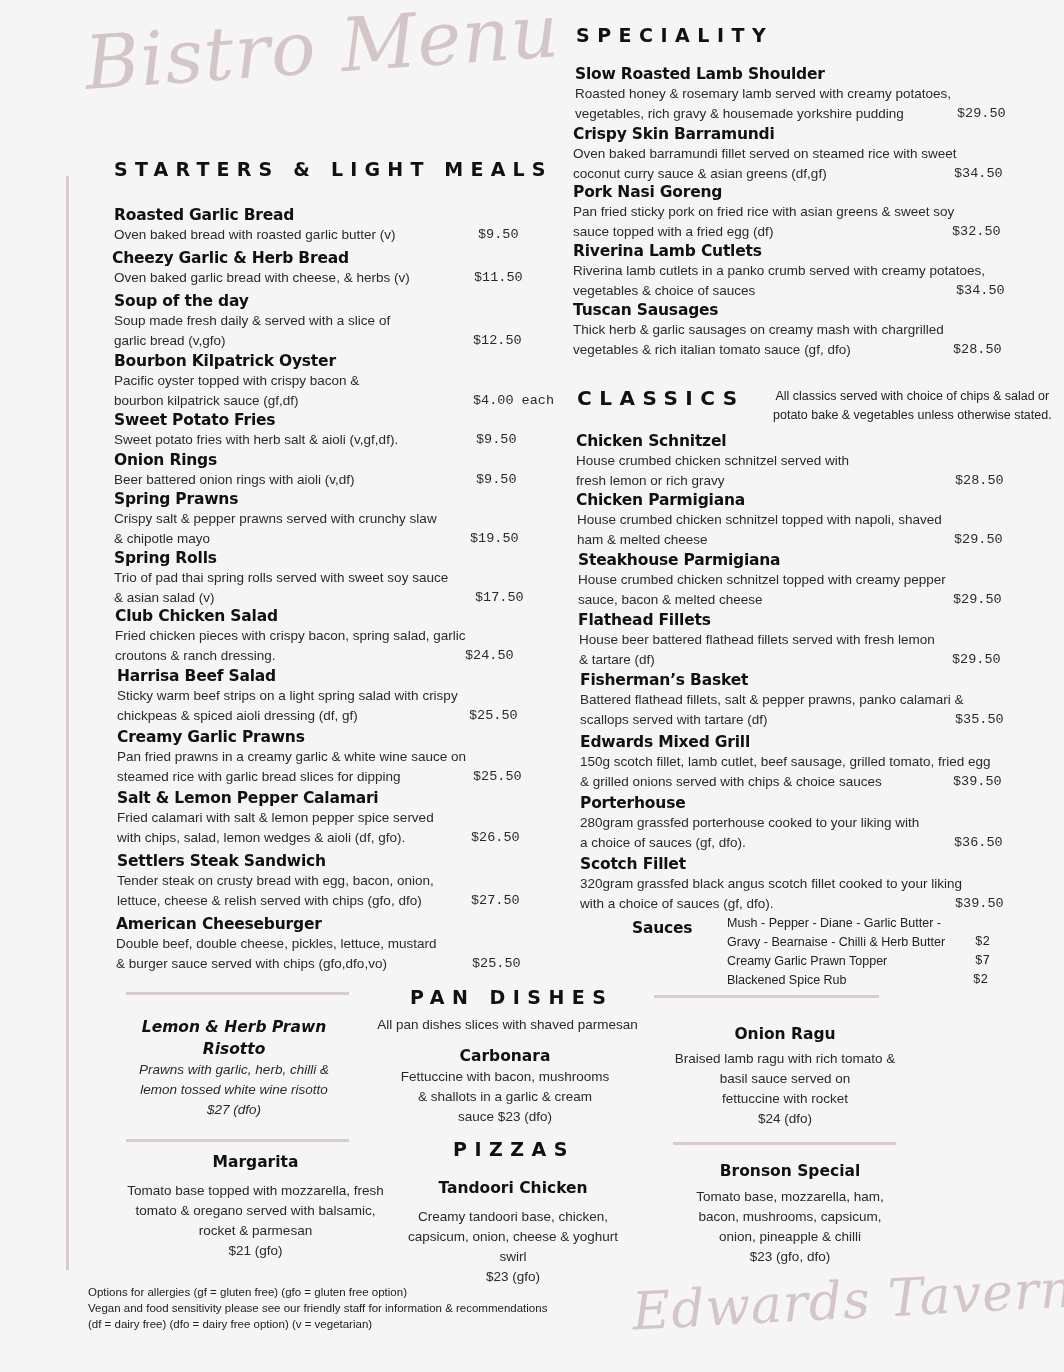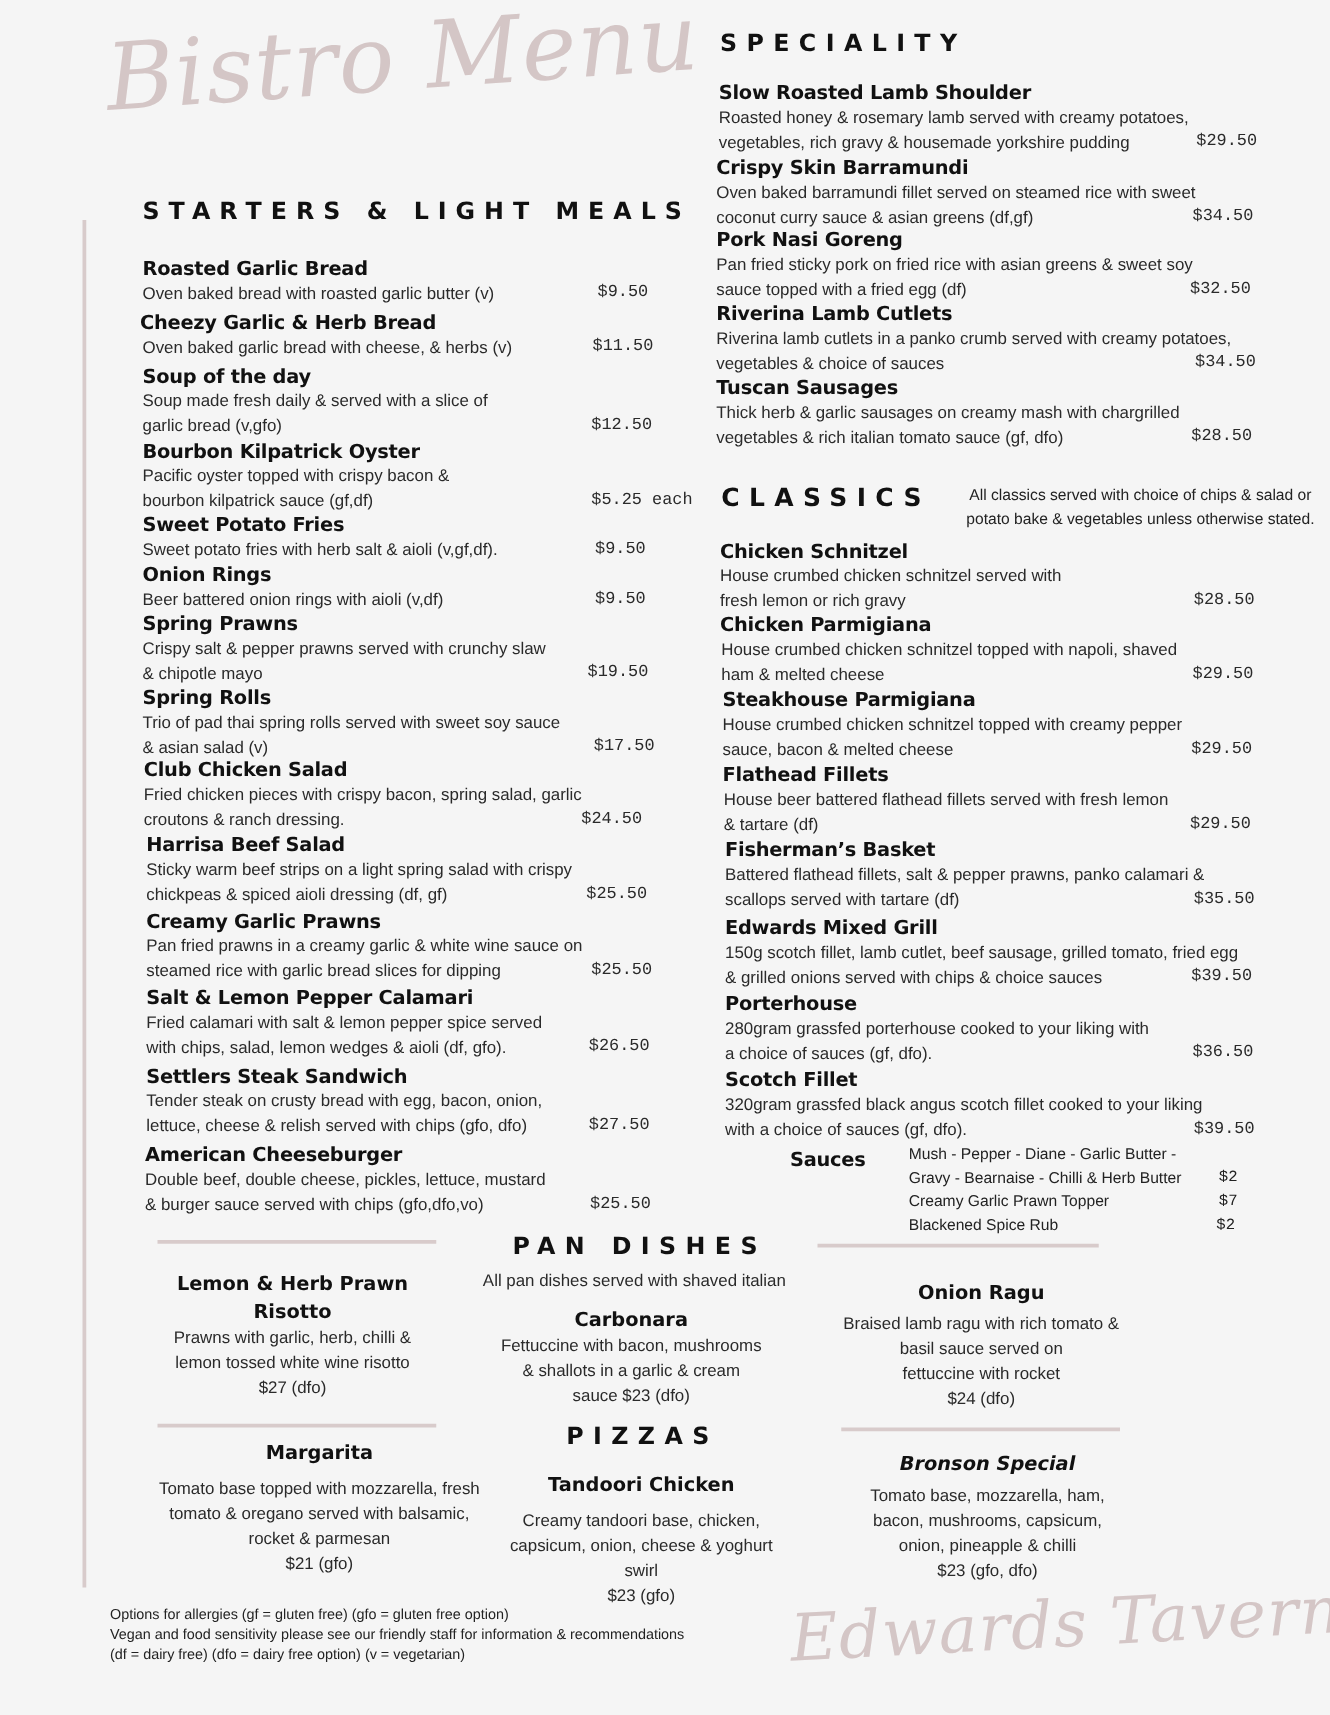--- a/index.html
+++ b/index.html
@@ -61,21 +61,21 @@
     <div class="item-line" style="left:2px"><span>Oven baked garlic bread with cheese, &amp; herbs (v)</span><span class="price" style="left:360px">$11.50</span></div>
   </div>
   <div class="item" style="left:114px; top:291px;">
     <div class="item-name">Soup of the day</div>
     <div class="item-line">Soup made fresh daily &amp; served with a slice of</div>
     <div class="item-line"><span>garlic bread (v,gfo)</span><span class="price" style="left:359px">$12.50</span></div>
   </div>
   <div class="item" style="left:114px; top:351px;">
     <div class="item-name">Bourbon Kilpatrick Oyster</div>
     <div class="item-line">Pacific oyster topped with crispy bacon &amp;</div>
-    <div class="item-line"><span>bourbon kilpatrick sauce (gf,df)</span><span class="price" style="left:359px">$5.25 each</span></div>
+    <div class="item-line"><span>bourbon kilpatrick sauce (gf,df)</span><span class="price" style="left:359px">$4.00 each</span></div>
   </div>
   <div class="item" style="left:114px; top:410px;">
     <div class="item-name">Sweet Potato Fries</div>
     <div class="item-line"><span>Sweet potato fries with herb salt &amp; aioli (v,gf,df).</span><span class="price" style="left:362px">$9.50</span></div>
   </div>
   <div class="item" style="left:114px; top:450px;">
     <div class="item-name">Onion Rings</div>
     <div class="item-line"><span>Beer battered onion rings with aioli (v,df)</span><span class="price" style="left:362px">$9.50</span></div>
   </div>
   <div class="item" style="left:114px; top:489px;">
@@ -206,23 +206,23 @@
   <div class="sauce-line"><span>Creamy Garlic Prawn Topper</span><span class="price" style="left:248px">$7</span></div>
   <div class="sauce-line"><span>Blackened Spice Rub</span><span class="price" style="left:246px">$2</span></div>
 </div>
 
 <div class="hline" style="left:126px; top:992px; width:223px;"></div>
 <div class="hline" style="left:654px; top:995px; width:225px;"></div>
 <div class="hline" style="left:126px; top:1139px; width:223px;"></div>
 <div class="hline" style="left:673px; top:1142px; width:223px;"></div>
 
 <div class="abs sec-title" style="left:410px; top:986px; font-size:19px; letter-spacing:7.5px;">PAN DISHES</div>
-<div class="abs c-desc center" style="left:360px; top:1015px; width:295px;">All pan dishes served with shaved italian</div>
-
-<div class="abs center" style="left:120px; top:1016px; width:228px;">
+<div class="abs c-desc center" style="left:360px; top:1015px; width:295px;">All pan dishes slices with shaved parmesan</div>
+
+<div class="abs center" style="left:120px; top:1016px; width:228px;font-style:italic;">
   <div class="c-name">Lemon &amp; Herb Prawn</div>
   <div class="c-name">Risotto</div>
   <div class="c-desc">Prawns with garlic, herb, chilli &amp;</div>
   <div class="c-desc">lemon tossed white wine risotto</div>
   <div class="c-desc">$27 (dfo)</div>
 </div>
 
 <div class="abs center" style="left:390px; top:1045px; width:230px;">
   <div class="c-name">Carbonara</div>
   <div class="c-desc">Fettuccine with bacon, mushrooms</div>
@@ -250,21 +250,21 @@
 
 <div class="abs center" style="left:393px; top:1177px; width:240px;">
   <div class="c-name" style="margin-bottom:8px;">Tandoori Chicken</div>
   <div class="c-desc">Creamy tandoori base, chicken,</div>
   <div class="c-desc">capsicum, onion, cheese &amp; yoghurt</div>
   <div class="c-desc">swirl</div>
   <div class="c-desc">$23 (gfo)</div>
 </div>
 
 <div class="abs center" style="left:680px; top:1160px; width:220px;">
-  <div class="c-name" style="margin-bottom:5px;font-style:italic;">Bronson Special</div>
+  <div class="c-name" style="margin-bottom:5px;">Bronson Special</div>
   <div class="c-desc">Tomato base, mozzarella, ham,</div>
   <div class="c-desc">bacon, mushrooms, capsicum,</div>
   <div class="c-desc">onion,  pineapple &amp; chilli</div>
   <div class="c-desc">$23 (gfo, dfo)</div>
 </div>
 
 <div class="abs" style="left:88px; top:1284px;">
   <div class="small-note">Options for allergies (gf = gluten free) (gfo = gluten free option)</div>
   <div class="small-note">Vegan and food sensitivity please see our friendly staff for information &amp; recommendations</div>
   <div class="small-note">(df = dairy free) (dfo = dairy free option) (v = vegetarian)</div>

